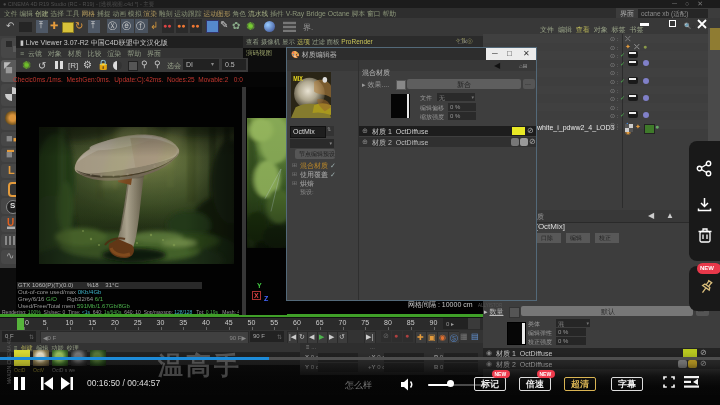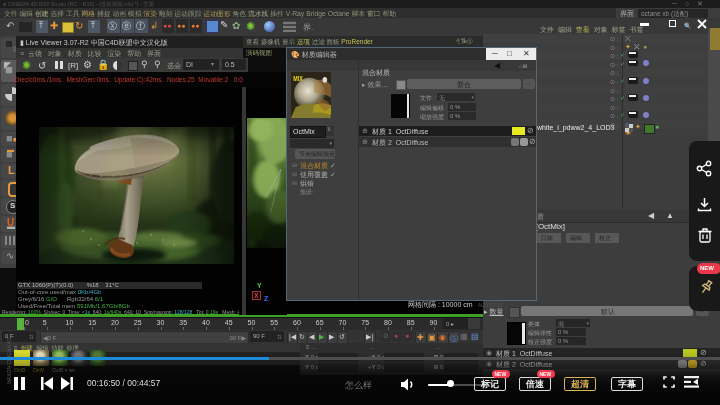--- a/index.html
+++ b/index.html
@@ -709,20 +709,21 @@
       </svg>
       <div class="ab" style="left:697px;top:263px;width:24px;height:11px;background:#e8384a;border-radius:6px;">
         <span style="position:absolute;left:3px;top:2px;font-size:6px;color:#fff;font-weight:bold;">NEW</span>
       </div>
     </div>
 
 <div class="ab" style="left:0;top:352px;width:720px;height:53px;background:linear-gradient(180deg,rgba(0,0,0,0) 0%,rgba(0,0,0,0.22) 22%,rgba(5,5,5,0.78) 46%,rgba(5,5,5,0.97) 66%,#060606 85%);"></div>
 <div class="ab" style="left:0;top:395px;width:720px;height:10px;background:#050505;"></div>
 
 <div class="t" style="left:-14px;top:358px;font-size:5px;color:#5a5a5a;transform:rotate(-90deg);transform-origin:center;">MAXON CINEMA 4D</div>
+<div class="t" style="left:158px;top:349px;font-size:25px;color:rgba(175,175,175,0.36);font-weight:bold;letter-spacing:3px;">温高手</div>
 
 <div class="ab" style="left:0;top:357px;width:720px;height:3px;background:#4e4e4e;"></div>
 <div class="ab" style="left:0;top:357px;width:269px;height:3px;background:#1d8bd8;"></div>
 
 <div class="ab" style="left:14px;top:377px;width:3.5px;height:13px;background:#fff;"></div>
 <div class="ab" style="left:21px;top:377px;width:3.5px;height:13px;background:#fff;"></div>
 <div id="prevnext">
       <svg class="ab" style="left:40px;top:377px;" width="14" height="13" viewBox="0 0 14 13">
         <rect x="1" y="0" width="2.5" height="13" fill="#fff"></rect>
         <path d="M13,0 L13,13 L4,6.5 Z" fill="#fff"></path>

